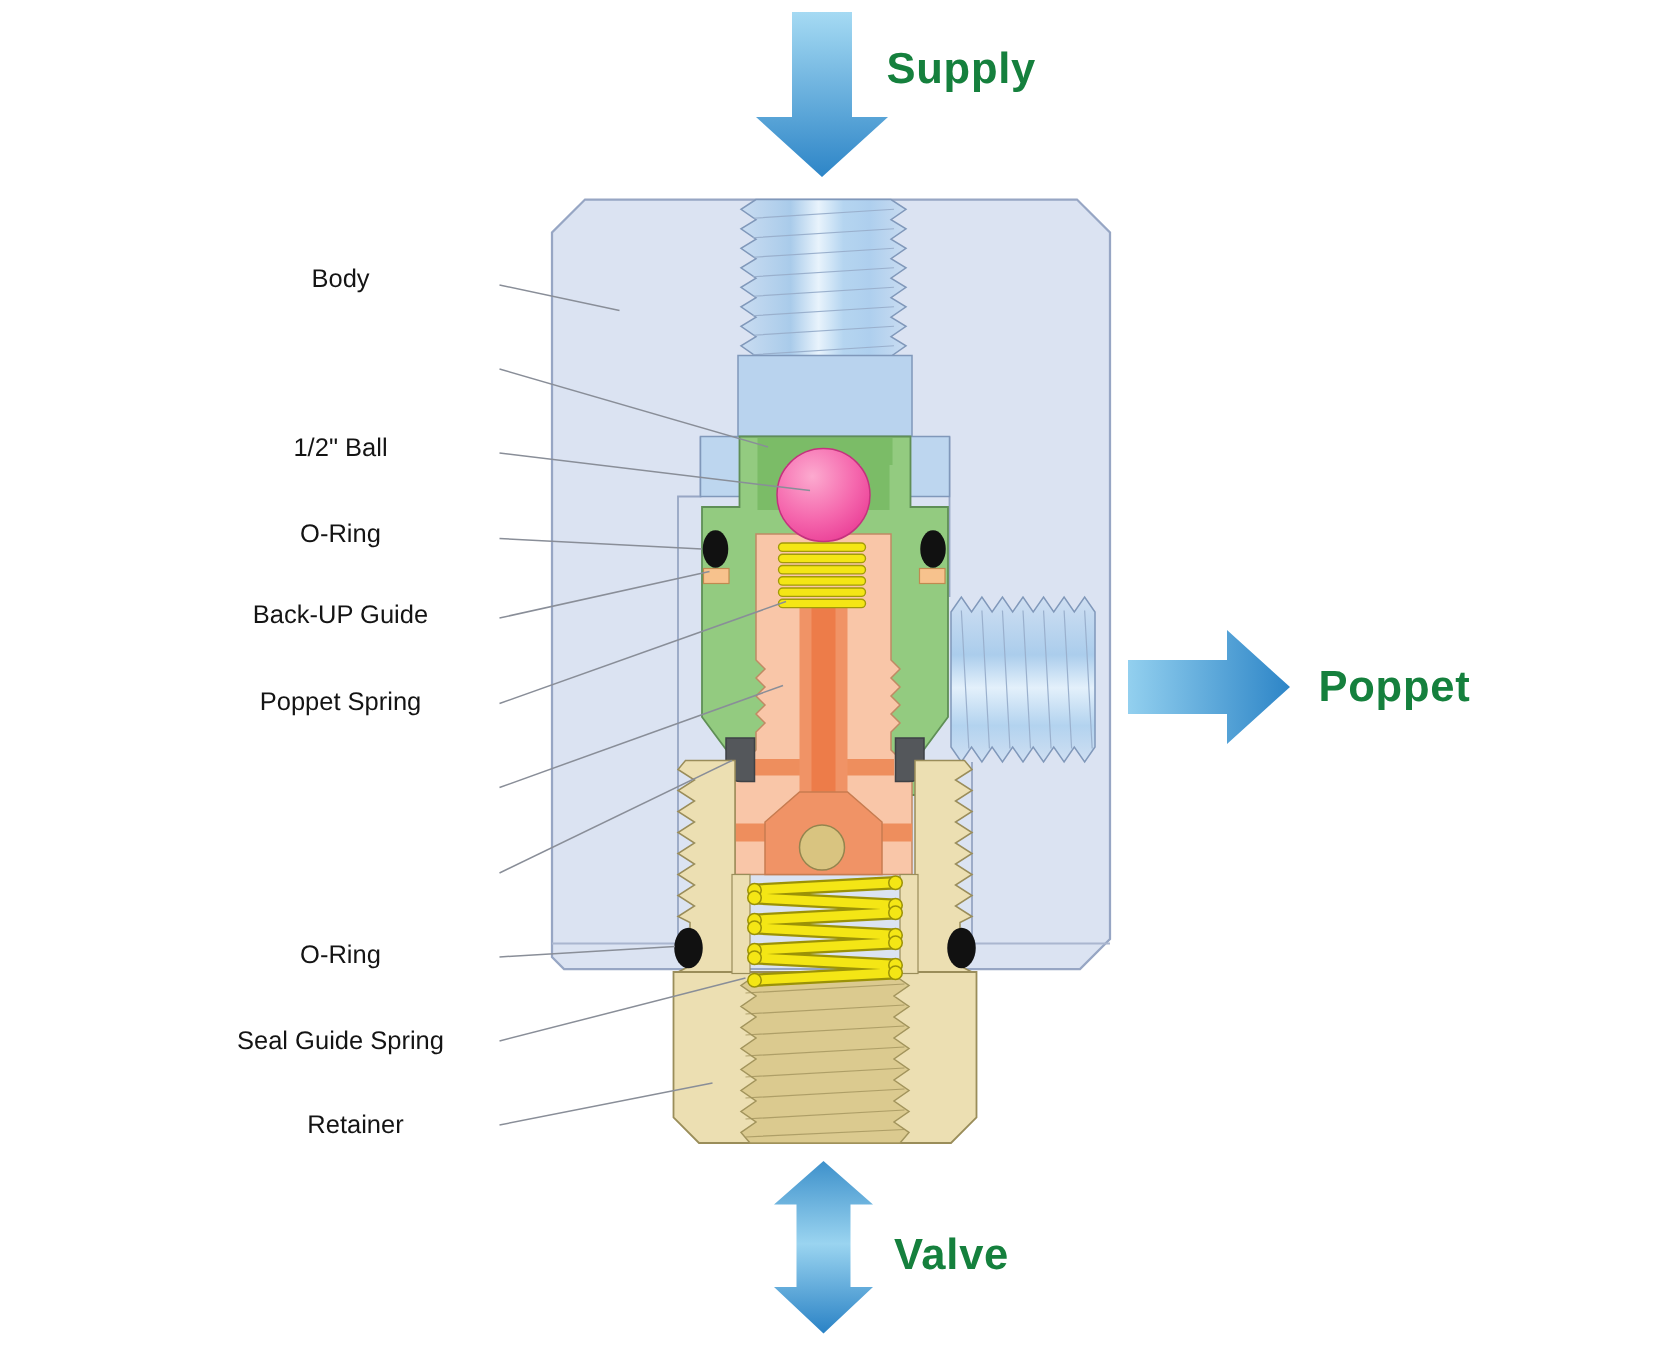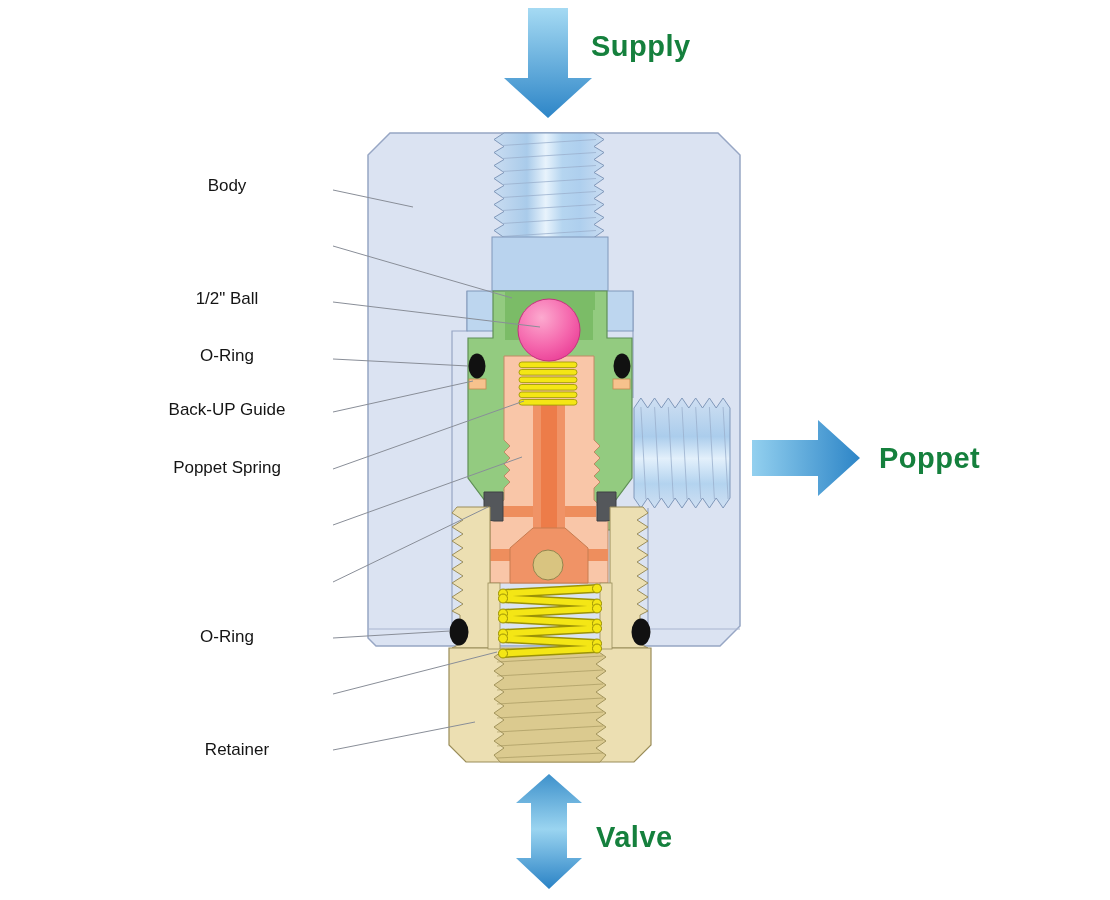--- a/index.html
+++ b/index.html
@@ -193,19 +193,20 @@
       <line x1="333" y1="750" x2="475" y2="722"></line>
     </g>
   </svg>
 
   <div class="part-label" style="right:783px;top:175px">Body</div>
   <div class="part-label" style="right:783px;top:288px">1/2" Ball</div>
   <div class="part-label" style="right:783px;top:345px">O-Ring</div>
   <div class="part-label" style="right:783px;top:399px">Back-UP Guide</div>
   <div class="part-label" style="right:783px;top:457px">Poppet Spring</div>
   <div class="part-label" style="right:783px;top:626px">O-Ring</div>
+  <div class="part-label" style="right:783px;top:683px">Seal Guide Spring</div>
   <div class="part-label" style="right:773px;top:739px">Retainer</div>
 
   <div class="flow-label" style="left:591px;top:30px">Supply</div>
   <div class="flow-label" style="left:879px;top:442px">Poppet</div>
   <div class="flow-label" style="left:596px;top:821px">Valve</div>
 
 </div>
 
 </body></html>

